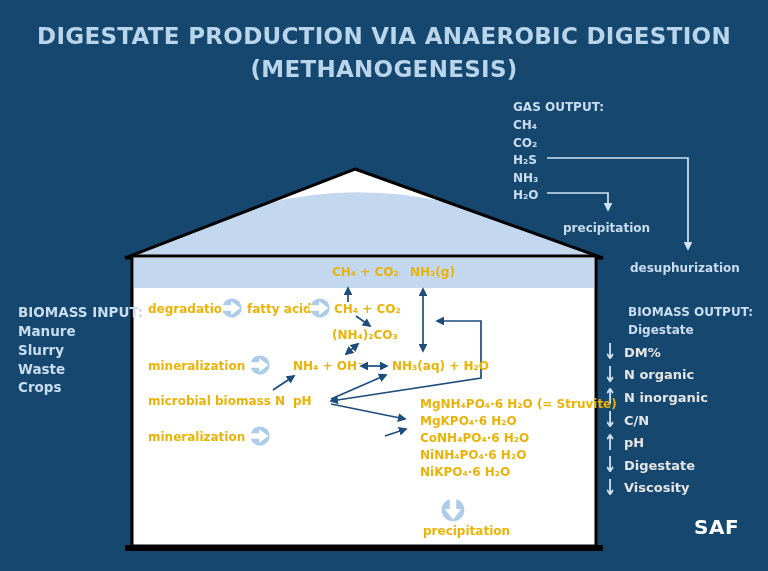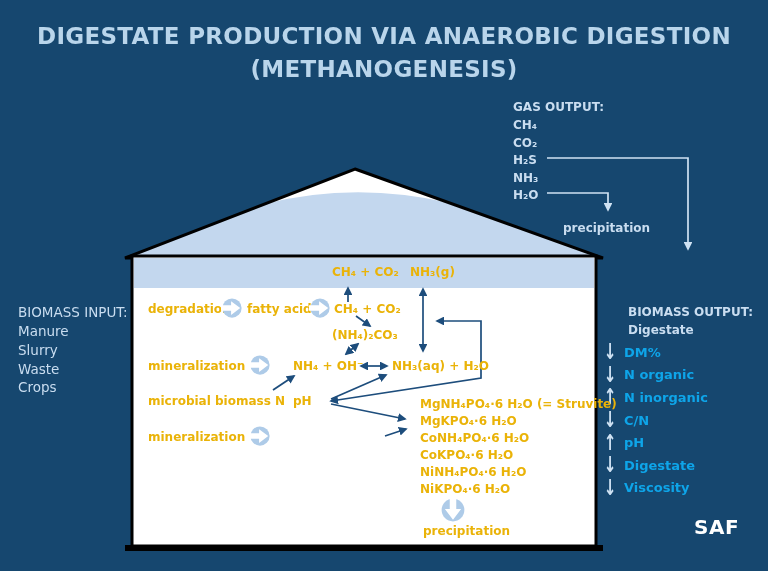--- a/index.html
+++ b/index.html
@@ -8,30 +8,30 @@
     background:#16476f;
     font-family:"DejaVu Sans","Liberation Sans",sans-serif;
     padding-left:42px;
   }
   .abs{position:absolute;}
   .title-line{
     left:0;width:768px;text-align:center;
     color:#b9d5eb;font-size:23px;font-weight:800;letter-spacing:.3px;
   }
   .light{color:#c9ddf0;font-weight:700;font-size:12px;}
-  .light-lg{color:#c9ddf0;font-weight:400;font-size:13.5px;}
+  .light-lg{color:#c9ddf0;font-weight:700;font-size:13.5px;}
   .navy{color:#eab308;font-weight:700;font-size:12px;white-space:nowrap;}
   .gas-list div{line-height:17.6px;}
   .input-list div{line-height:18.8px;}
   .out-row{display:flex;align-items:center;height:22.6px;}
   .out-arrow{
     width:14px;text-align:center;color:#cfe2f3;font-size:15px;font-weight:700;
     display:inline-block;transform:scaleY(1.45);transform-origin:center;
   }
-  .out-label{color:#0ea5e9;font-weight:700;font-size:13px;margin-left:7px;}
+  .out-label{color:#e5e5e5;font-weight:700;font-size:13px;margin-left:7px;}
   .precip-list div{line-height:17px;}
   .icon-cycle{width:22px;height:22px;}
   .icon-precip{width:26px;height:26px;transform:rotate(90deg);}
   .logo{color:#ffffff;font-weight:800;font-size:20px;letter-spacing:.5px;}
   svg{display:block;}
 </style>
 </head>
 <body>
 
 <div id="canvas">
@@ -78,20 +78,21 @@
 
   <div class="abs light" style="left:513px;top:100px">GAS OUTPUT:</div>
   <div class="abs light gas-list" style="left:513px;top:117px">
     <div>CH₄</div>
     <div>CO₂</div>
     <div>H₂S</div>
     <div>NH₃</div>
     <div>H₂O</div>
   </div>
   <div class="abs light" style="left:563px;top:221px">precipitation</div>
+  <div class="abs light" style="left:630px;top:261px">desuphurization</div>
 
   <div class="abs light-lg" style="left:18px;top:304px">BIOMASS INPUT:</div>
   <div class="abs light" style="left:628px;top:305px">BIOMASS OUTPUT:</div>
 
   <div class="abs light-lg input-list" style="left:18px;top:322px">
     <div>Manure</div>
     <div>Slurry</div>
     <div>Waste</div>
     <div>Crops</div>
   </div>
@@ -166,21 +167,20 @@
     <svg class="icon-cycle" viewBox="0 0 24 24">
         <circle cx="12" cy="12" r="10.5" fill="#aecbe8"></circle>
         <path d="M0 9 h11 v-4.5 l10 7.5 l-10 7.5 v-4.5 h-11 z" fill="#ffffff"></path>
       </svg>
   </div>
 
   <div class="abs navy precip-list" style="left:420px;top:396px">
     <div>MgNH₄PO₄·6 H₂O (= Struvite)</div>
     <div>MgKPO₄·6 H₂O</div>
     <div>CoNH₄PO₄·6 H₂O</div>
-    <div>CoKPO₄·6 H₂O</div>
     <div>NiNH₄PO₄·6 H₂O</div>
     <div>NiKPO₄·6 H₂O</div>
   </div>
 
   <div class="abs" style="left:440px;top:497px">
     <svg class="icon-precip" viewBox="0 0 24 24">
         <circle cx="12" cy="12" r="10.5" fill="#aecbe8"></circle>
         <path d="M0 9 h11 v-4.5 l10 7.5 l-10 7.5 v-4.5 h-11 z" fill="#ffffff"></path>
       </svg>
   </div>

